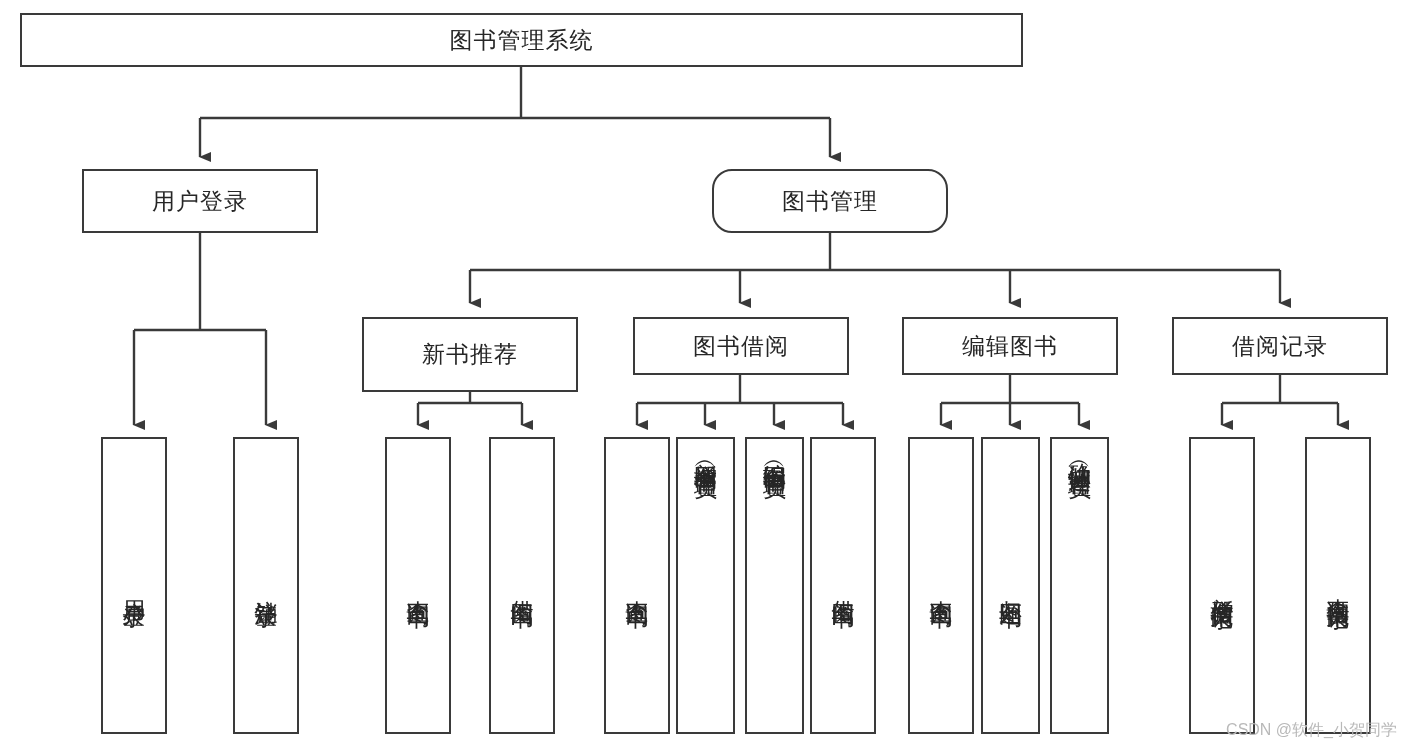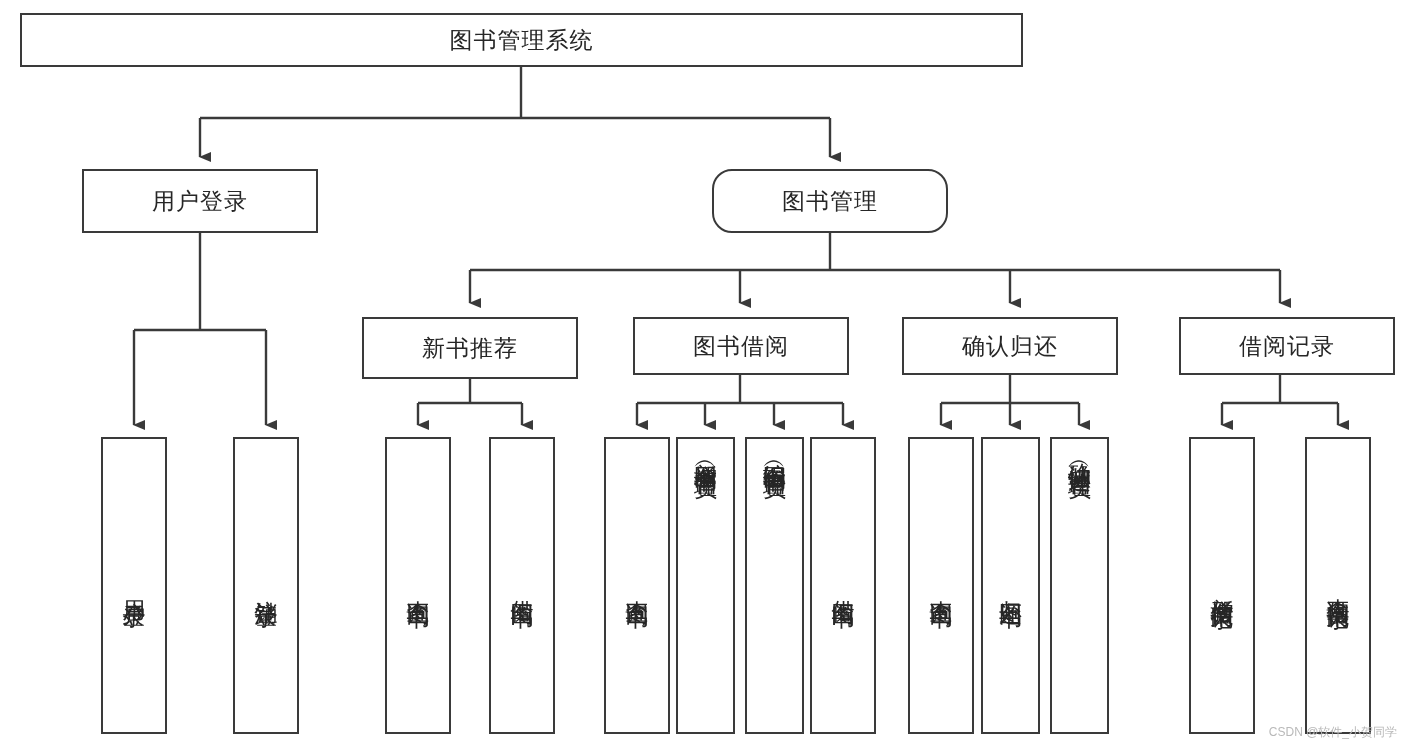--- a/index.html
+++ b/index.html
@@ -56,21 +56,21 @@
     align-self: flex-start;
     margin-top: 6px;
   }
   .label {
     display: block;
   }
   #watermark {
     position: absolute;
     right: 8px;
     bottom: 6px;
-    font-size: 12px;
+    font-size: 16px;
     color: #b9b9b9;
     white-space: nowrap;
     z-index: 5;
   }
 </style>
 </head>
 <body>
 
 <div id="canvas">
 
@@ -128,30 +128,30 @@
     <span class="label">图书管理系统</span>
   </div>
 
   <div class="node horiz" style="left:82px; top:169px; width:236px; height:64px;">
     <span class="label">用户登录</span>
   </div>
   <div class="node horiz" style="left:712px; top:169px; width:236px; height:64px;border-radius:20px;">
     <span class="label">图书管理</span>
   </div>
 
-  <div class="node horiz" style="left:362px; top:317px; width:216px; height:62px;">
+  <div class="node horiz" style="left:362px; top:317px; width:216px; height:75px;">
     <span class="label">新书推荐</span>
   </div>
   <div class="node horiz" style="left:633px; top:317px; width:216px; height:58px;">
     <span class="label">图书借阅</span>
   </div>
   <div class="node horiz" style="left:902px; top:317px; width:216px; height:58px;">
-    <span class="label">确认归还</span>
+    <span class="label">编辑图书</span>
   </div>
-  <div class="node horiz" style="left:1172px; top:317px; width:216px; height:58px;margin-left:7px;">
+  <div class="node horiz" style="left:1172px; top:317px; width:216px; height:58px;">
     <span class="label">借阅记录</span>
   </div>
 
   <div class="node vert" style="left:101px; top:437px; width:66px; height:297px;">
     <span class="label">用户登录</span>
   </div>
   <div class="node vert" style="left:233px; top:437px; width:66px; height:297px;">
     <span class="label">注销登录</span>
   </div>
 

